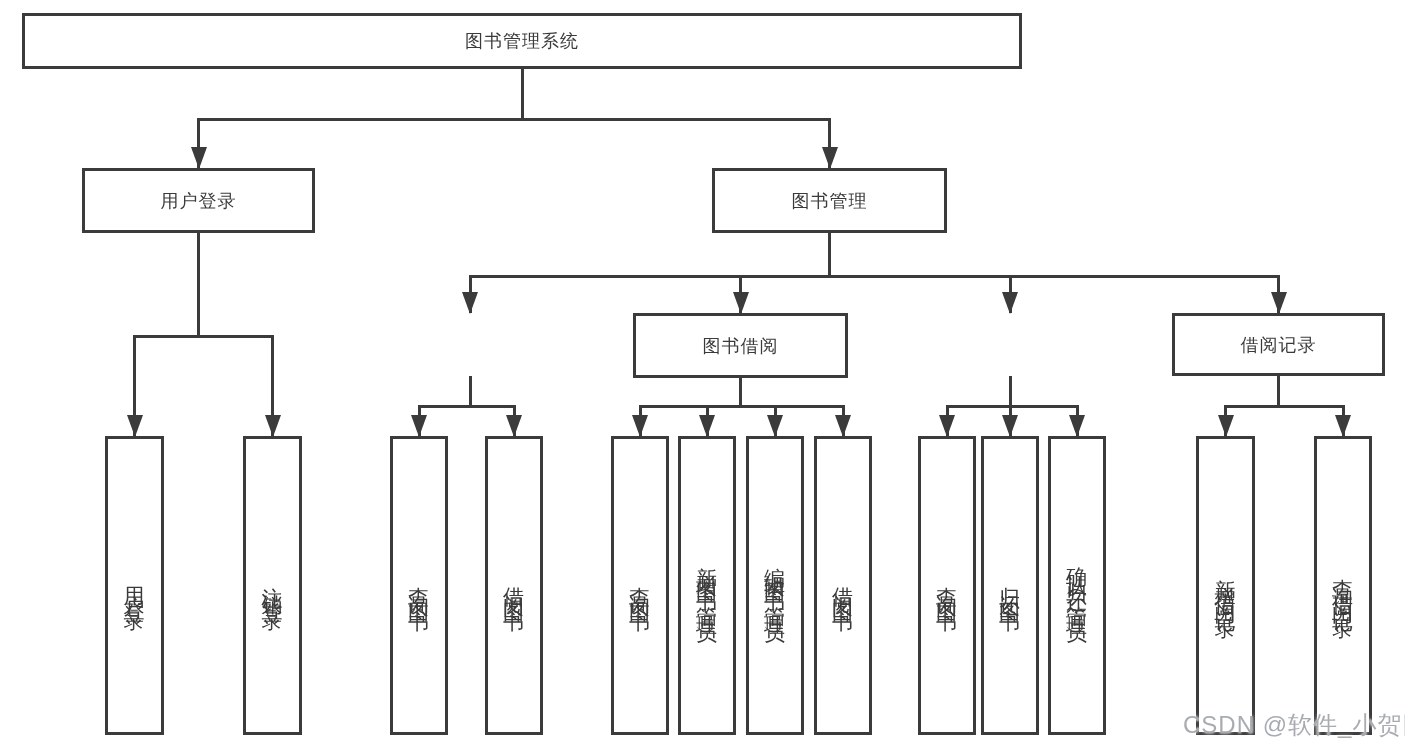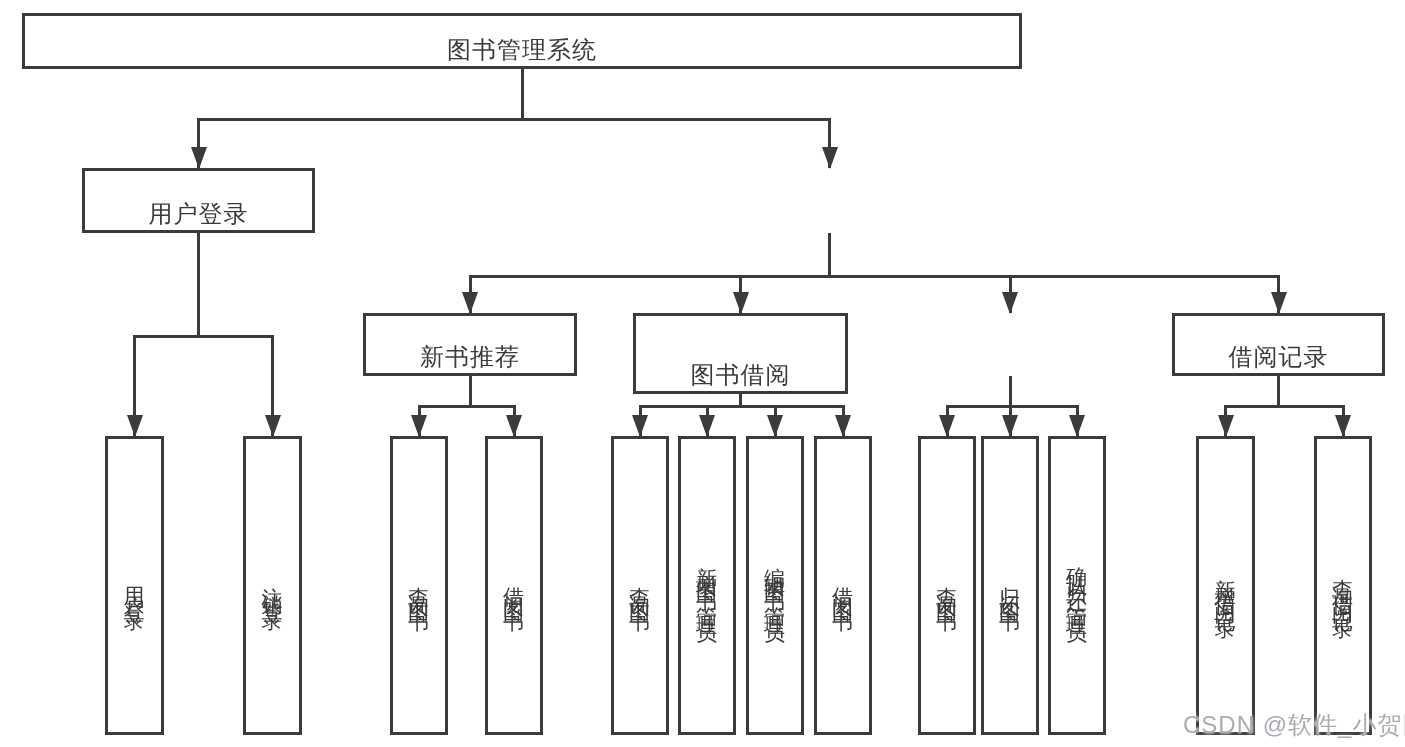--- a/index.html
+++ b/index.html
@@ -13,21 +13,21 @@
   .node{
     position:absolute;
     box-sizing:border-box;
     background:#ffffff;
     border:3px solid #3b3b3b;
     display:flex;
     align-items:center;
     justify-content:center;
     color:#3a3a3a;
   }
-  .node-h{font-size:24px;letter-spacing:1px;align-items:flex-end;}
+  .node-h{font-size:18px;letter-spacing:1px;}
   .node-v{font-size:21px;}
   .node-v .vlabel{
     writing-mode:vertical-rl;
     text-orientation:mixed;
     letter-spacing:8px;
     line-height:1;
     white-space:nowrap;
   }
   .hline,.vline{position:absolute;background:#3b3b3b;}
   .arrow{
@@ -104,24 +104,24 @@
     <div class="vline" style="left: 1224px; top: 405px; width: 3px; height: 31px;"></div>
     <div class="arrow" style="left: 1217.5px; top: 415px;"></div>
     <div class="vline" style="left: 1341.5px; top: 405px; width: 3px; height: 31px;"></div>
     <div class="arrow" style="left: 1335px; top: 415px;"></div>
     <div class="node node-h" style="left: 22px; top: 13px; width: 1000px; height: 56px;">
       <span class="hlabel">图书管理系统</span>
     </div>
     <div class="node node-h" style="left: 82px; top: 168px; width: 233px; height: 65px;">
       <span class="hlabel">用户登录</span>
     </div>
-    <div class="node node-h" style="left: 363px; top: 313px; width: 214px; height: 63px;">
-      <span class="hlabel">新书推荐</span>
+    <div class="node node-h" style="left: 712px; top: 168px; width: 235px; height: 65px;">
+      <span class="hlabel">图书管理</span>
     </div>
-    <div class="node node-h" style="left: 633px; top: 313px; width: 215px; height: 81px;">
+    <div class="node node-h" style="left: 633px; top: 313px; width: 215px; height: 65px;">
       <span class="hlabel">图书借阅</span>
     </div>
     <div class="node node-h" style="left: 1172px; top: 313px; width: 213px; height: 63px;">
       <span class="hlabel">借阅记录</span>
     </div>
     <div class="node node-v" style="left: 105px; top: 436px; width: 59px; height: 299px;">
       <span class="vlabel">用户登录</span>
     </div>
     <div class="node node-v" style="left: 243px; top: 436px; width: 59px; height: 299px;">
       <span class="vlabel">注销登录</span>

